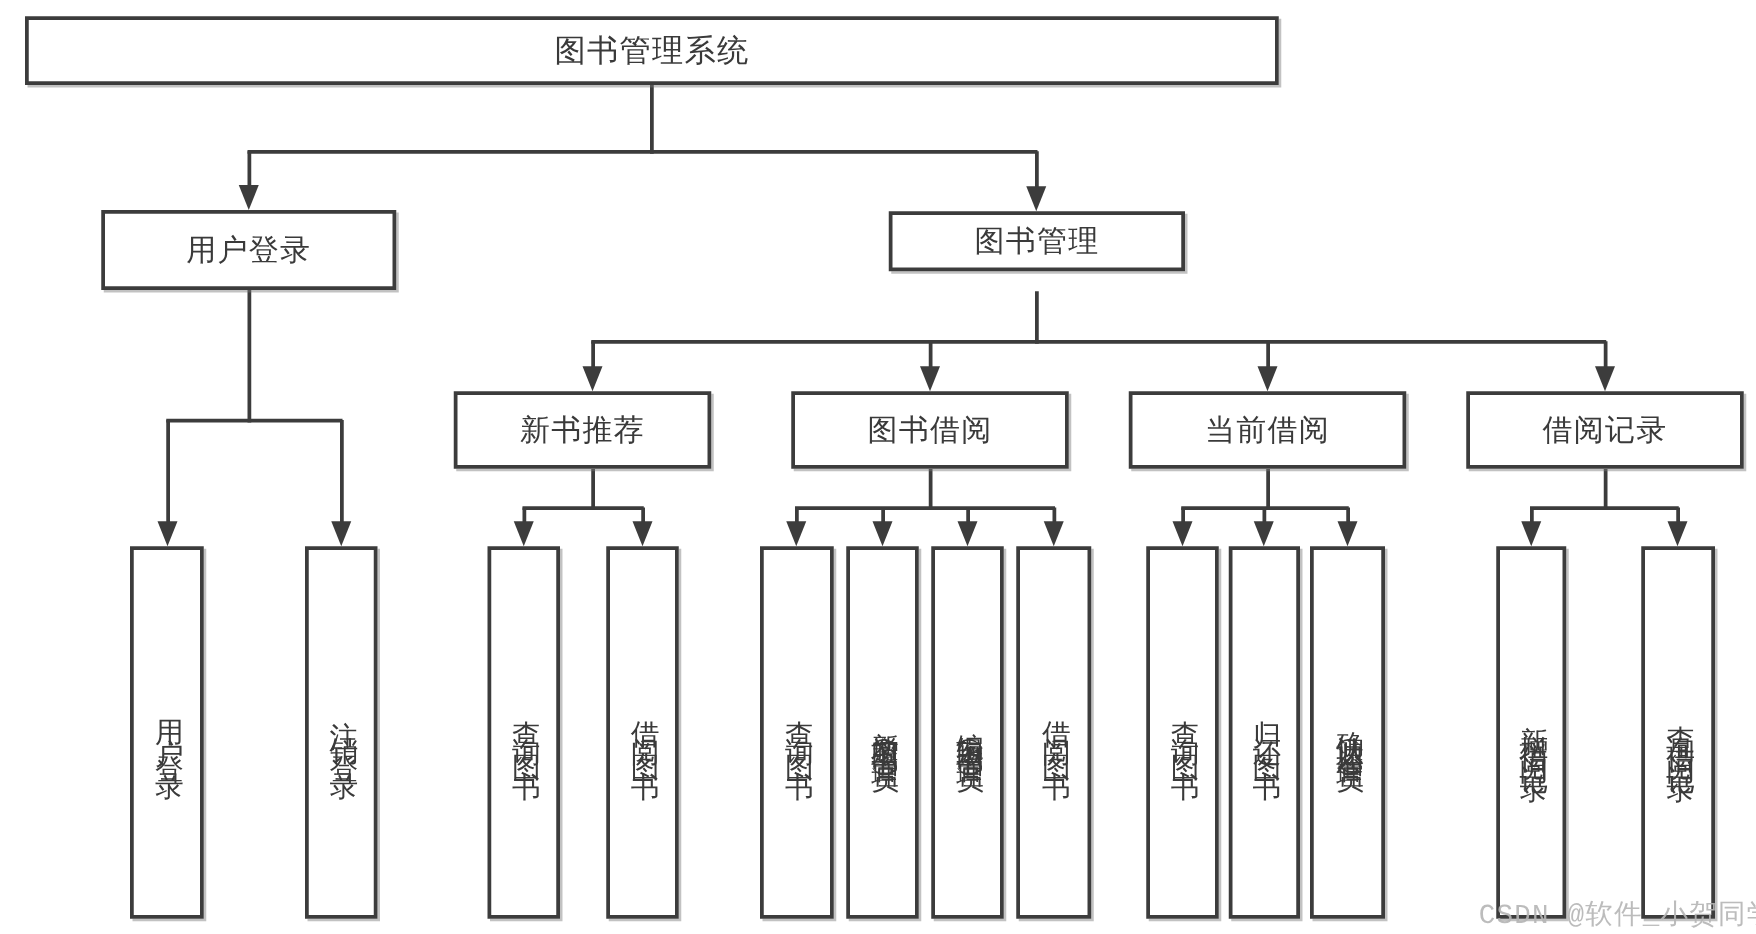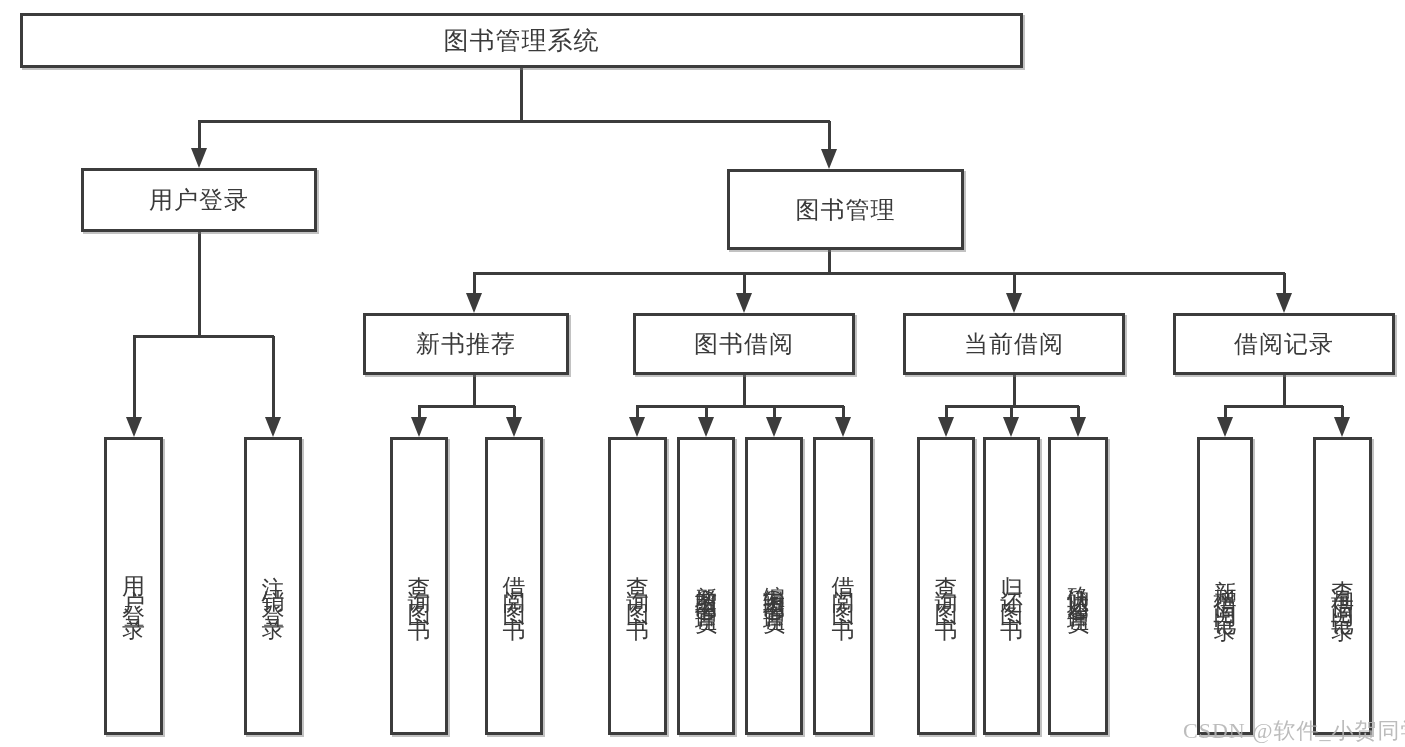--- a/index.html
+++ b/index.html
@@ -1,18 +1,18 @@
 <!DOCTYPE html>
 <html><head>
 <meta charset="utf-8">
 <style>
   html,body{margin:0;padding:0;background:#ffffff;}
   #stage{
     position:relative;width:1405px;height:747px;overflow:hidden;background:#fff;
-    font-family:Liberation Serif, serif;
+    font-family:Liberation Mono, monospace;
     --line:#3c3c3c;--text:#3a3a3a;--wm:#b5b5b5;
   }
   .box{
     position:absolute;box-sizing:border-box;background:#fff;
     border:3px solid var(--line);
     box-shadow:2px 2px 0 rgba(120,120,120,0.45);
     display:flex;align-items:center;justify-content:center;
     color:var(--text);z-index:2;
   }
   .lbl{font-size:24px;letter-spacing:1px;white-space:nowrap;}
@@ -43,21 +43,21 @@
 
 <div id="stage" style="--line: #3c3c3c; --text: #3a3a3a; --wm: #b5b5b5;">
 
   <div class="box root" style="left:20px;top:13px;width:1003px;height:55px">
     <span class="lbl">图书管理系统</span>
   </div>
 
   <div class="box" style="left:81px;top:168px;width:236px;height:64px">
     <span class="lbl">用户登录</span>
   </div>
-  <div class="box" style="left:727px;top:169px;width:237px;height:81px">
+  <div class="box" style="left:711px;top:169px;width:237px;height:48px">
     <span class="lbl">图书管理</span>
   </div>
 
   <div class="box" style="left:363px;top:313px;width:206px;height:62px">
     <span class="lbl">新书推荐</span>
   </div>
   <div class="box" style="left:903px;top:313px;width:222px;height:62px">
     <span class="lbl">当前借阅</span>
   </div>
   <div class="box" style="left:633px;top:313px;width:222px;height:62px">

